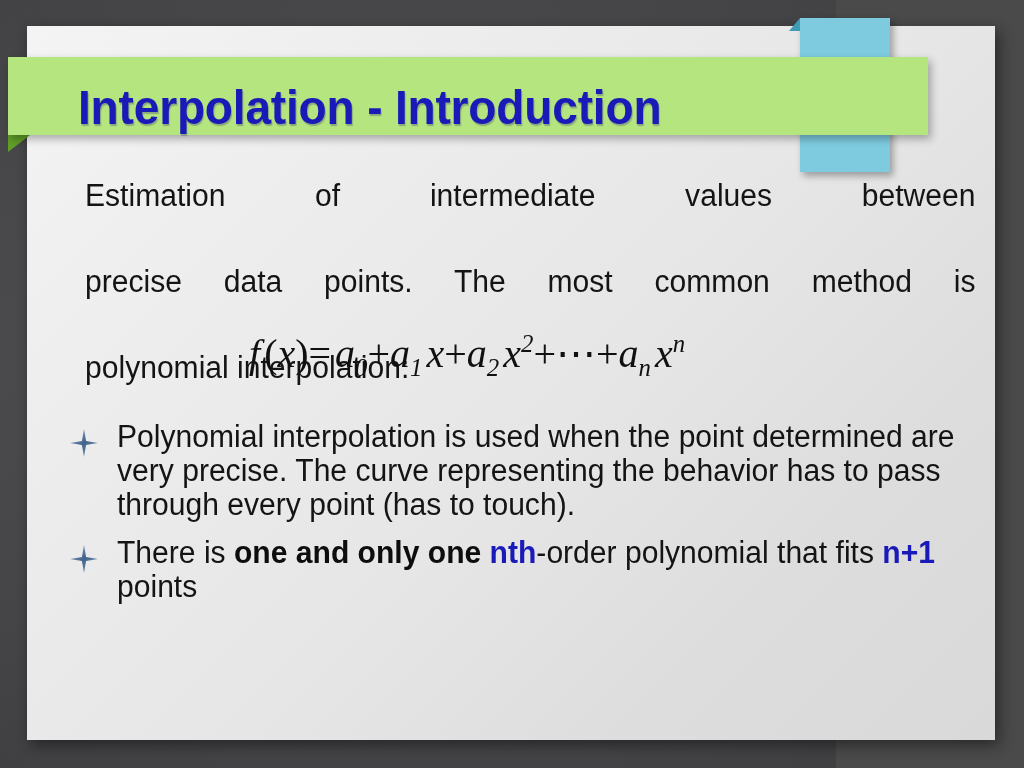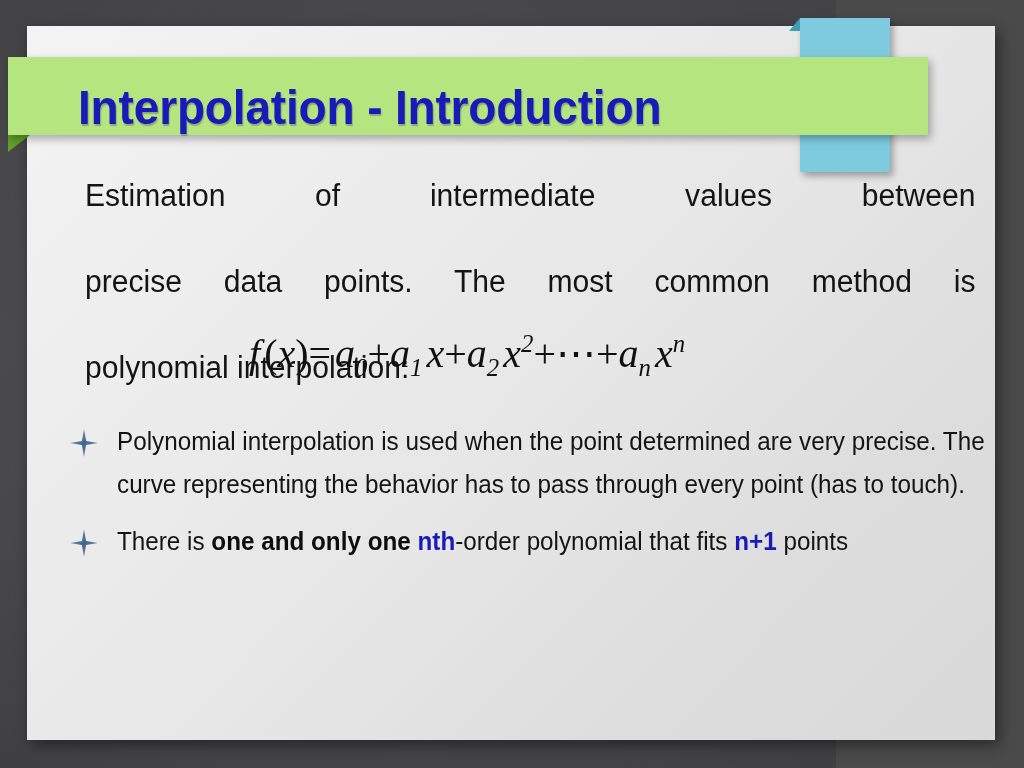--- a/index.html
+++ b/index.html
@@ -150,22 +150,22 @@
     position: absolute;
     left: 36px;
     top: 250px;
     width: 950px;
   }
   .bullet-item {
     position: relative;
     display: block;
     padding-left: 54px;
     margin-bottom: 14px;
-    font-size: 25px;
-    line-height: 43px;
+    font-size: 31px;
+    line-height: 34px;
     color: #141414;
   }
   .bullet-text {
     display: block;
     transform: scaleX(0.97);
     transform-origin: left top;
   }
   .sparkle-icon {
     position: absolute;
     left: 6px;

